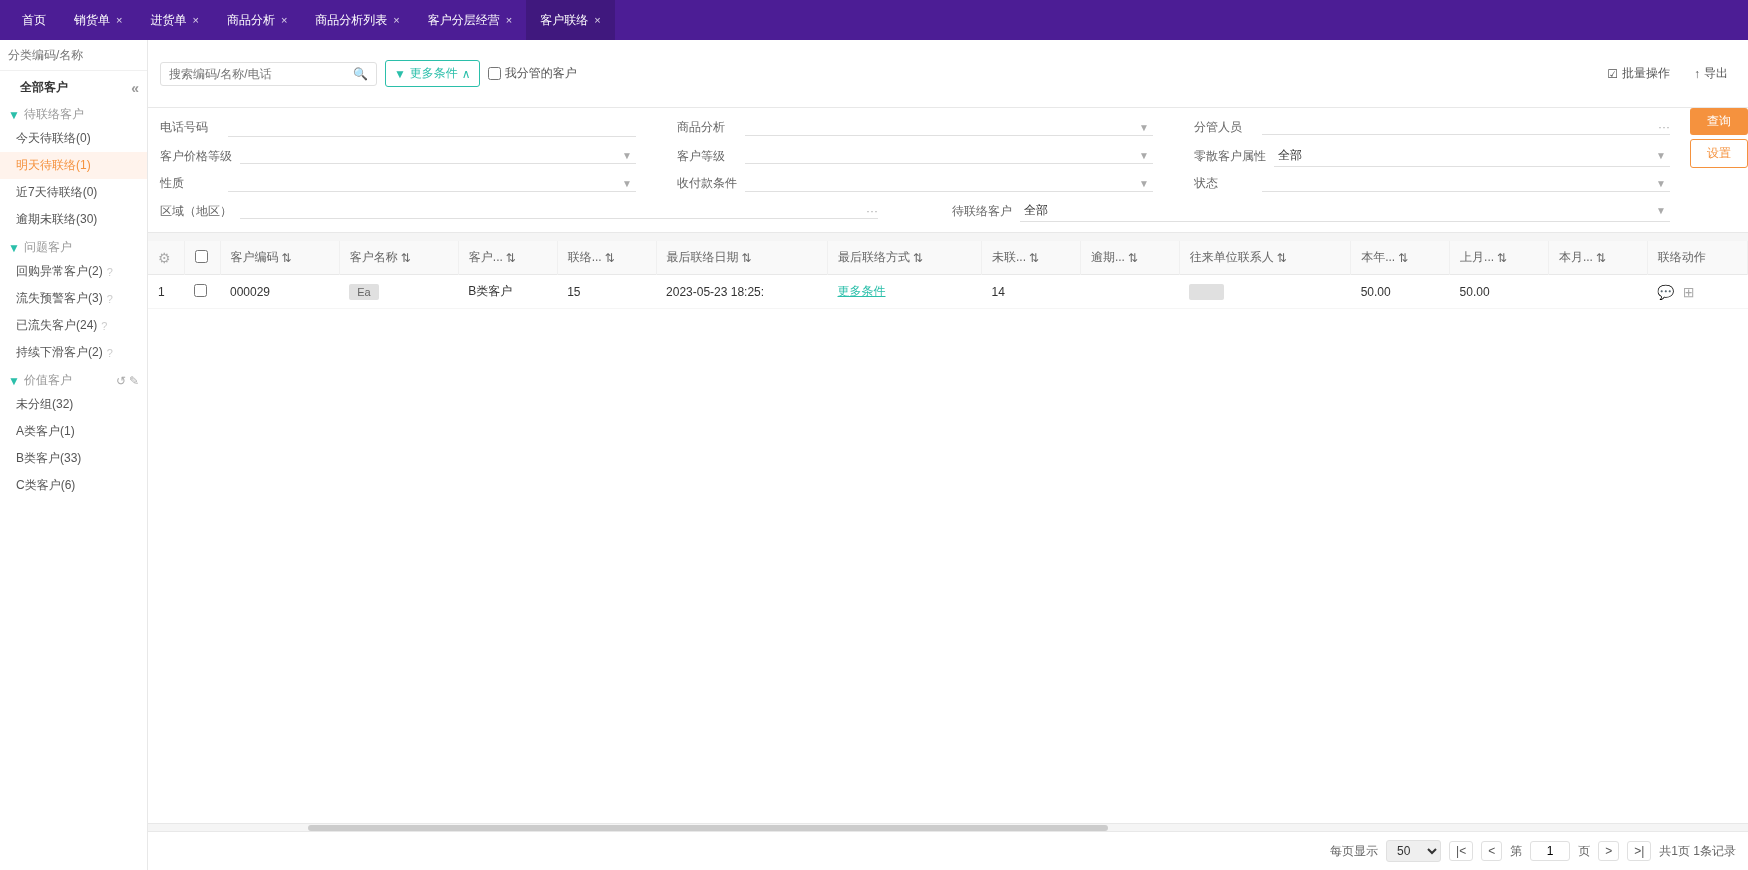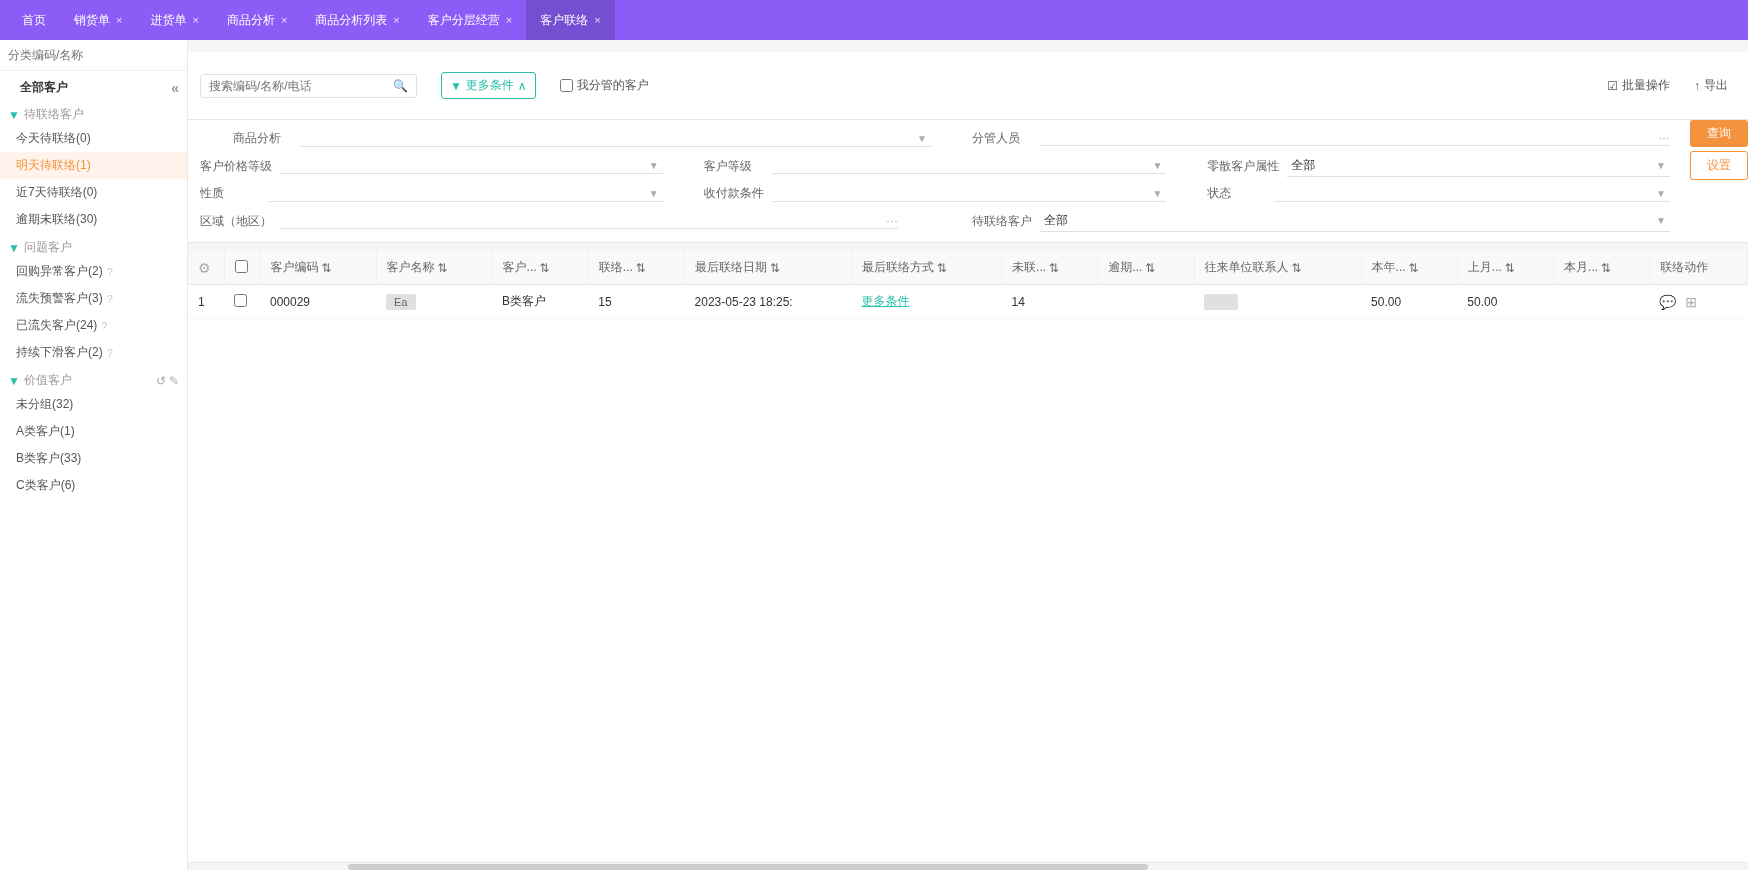--- a/index.html
+++ b/index.html
@@ -1,20 +1,20 @@
 <!DOCTYPE html>
 <html><head>
   <meta charset="utf-8">
   <style>
     * { box-sizing: border-box; margin: 0; padding: 0; font-family: "Microsoft YaHei", Arial, sans-serif; font-size: 12px; }
     body { background: #f5f5f5; overflow: hidden; width: 1748px; height: 870px; }
     
     
     .top-nav {
-      background: #8b5cf6;
+      background: #4c1d95;
       height: 40px;
       display: flex;
       align-items: center;
       padding: 0 8px;
       gap: 0;
     }
     .nav-item {
       color: #fff;
       padding: 0 14px;
       height: 40px;
@@ -32,21 +32,21 @@
     }
     
     
     .main-layout {
       display: flex;
       height: 830px;
     }
     
     
     .sidebar {
-      width: 188px;
+      width: 148px;
       background: #fff;
       border-right: 1px solid #e8e8e8;
       overflow-y: auto;
       flex-shrink: 0;
     }
     .sidebar-search {
       display: flex;
       align-items: center;
       padding: 8px;
       border-bottom: 1px solid #f0f0f0;
@@ -120,22 +120,21 @@
       overflow: hidden;
     }
     
     
     .toolbar {
       background: #fff;
       border-bottom: 1px solid #e8e8e8;
       padding: 20px 12px;
       display: flex;
       align-items: center;
-      gap: 24px;
-      margin-top: 12px;
+      gap: 8px;
     }
     .search-box {
       display: flex;
       align-items: center;
       border: 1px solid #e0e0e0;
       border-radius: 3px;
       padding: 4px 8px;
       gap: 4px;
       min-width: 200px;
     }
@@ -477,20 +476,24 @@
           <span>导出</span>
         </div>
       </div>
     </div>
 
     <div class="filter-section-wrapper">
       <div style="display:flex;gap:0;">
         <div style="flex:1;padding:10px 12px;">
 
           <div class="filter-row">
+            <div class="filter-field">
+              <span class="filter-label">电话号码</span>
+              <input class="filter-input" style="flex: 2 1 0%;">
+            </div>
             <div style="width:1px;background:#e0e0e0;margin:0 12px;"></div>
             <div class="filter-field">
               <span class="filter-label">商品分析</span>
               <div class="filter-select" style="flex:2;">
                 <span></span>
                   <span class="chevron-down">▼</span>
               </div>
             </div>
             <div style="width:1px;background:#e0e0e0;margin:0 12px;"></div>
             <div class="filter-field">
@@ -689,14 +692,29 @@
     </td>
   </tr>
           </tbody>
       </table>
     </div>
 
     <div class="scrollbar-area">
       <div class="scrollbar-thumb"></div>
     </div>
 
+    <div class="table-footer">
+      <span>每页显示</span>
+      <select class="per-page-select">
+        <option>50</option>
+        <option>100</option>
+      </select>
+      <button class="page-nav-btn">|&lt;</button>
+      <button class="page-nav-btn">&lt;</button>
+      <span>第</span>
+      <input class="page-input" type="text" value="1" style="">
+      <span>页</span>
+      <button class="page-nav-btn">&gt;</button>
+      <button class="page-nav-btn">&gt;|</button>
+      <span>共1页 1条记录</span>
+    </div>
   </div>
 </div>
 
 </body></html>

